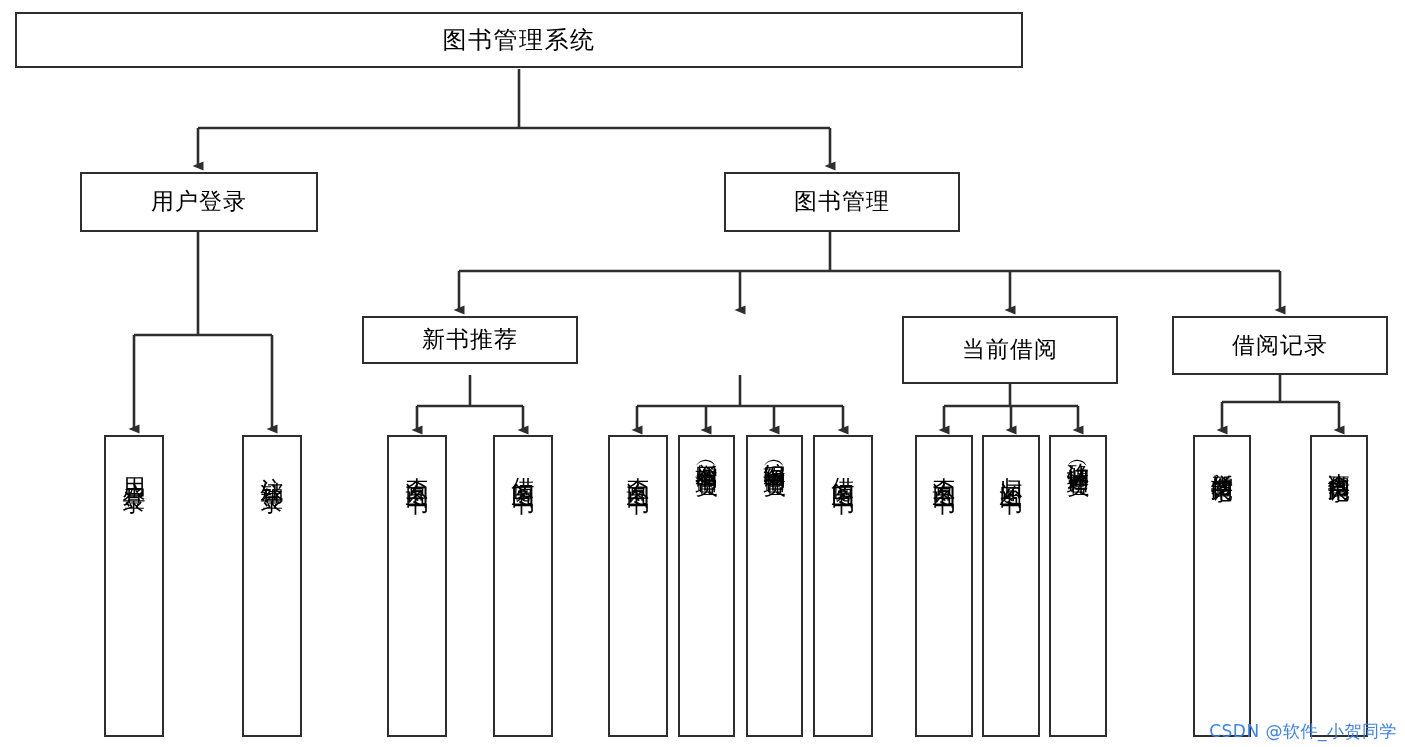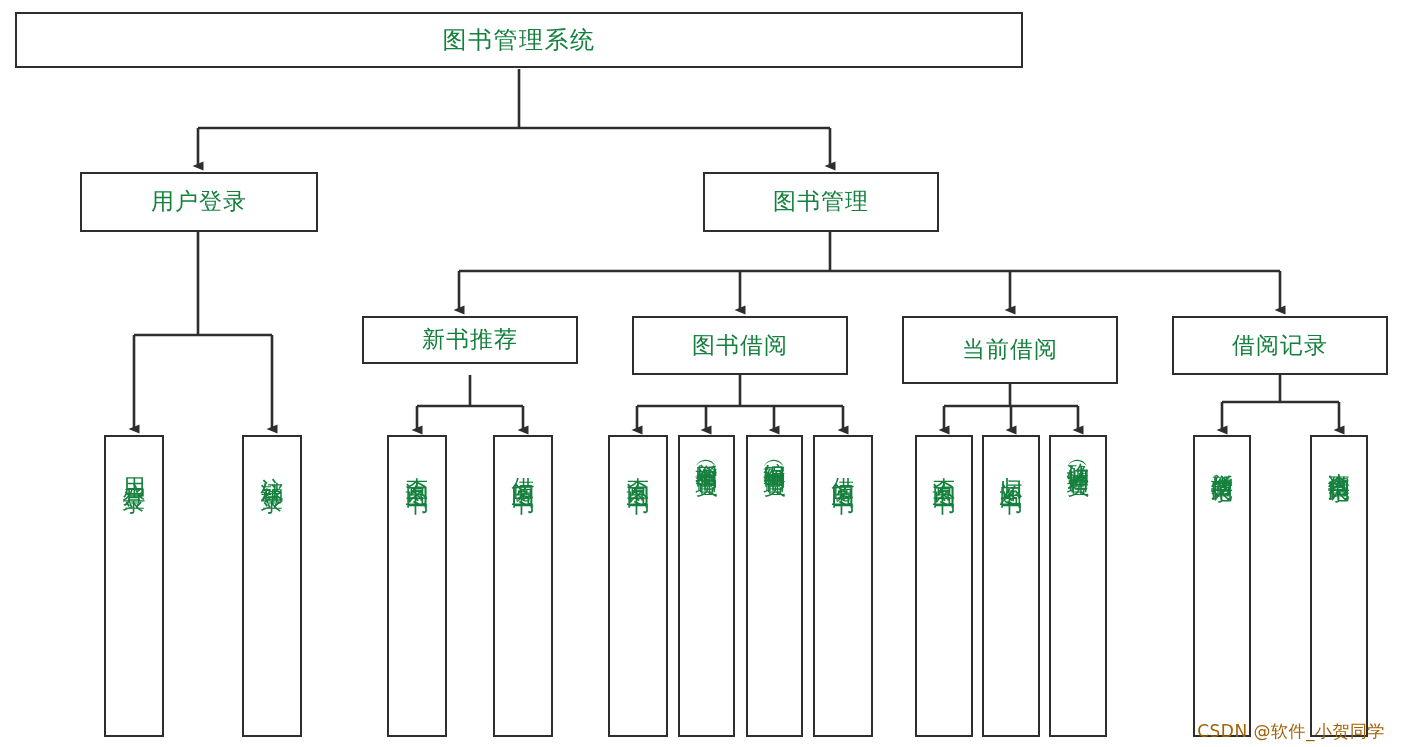--- a/index.html
+++ b/index.html
@@ -26,21 +26,21 @@
     pointer-events: none;
   }
   .node {
     position: absolute;
     box-sizing: border-box;
     border: 2.5px solid #2e2e2e;
     background: #ffffff;
     display: flex;
     align-items: center;
     justify-content: center;
-    color: #15803d;
+    color: #000000;
   }
   .node-label {
     display: block;
     text-align: center;
     line-height: 1.18;
     white-space: nowrap;
   }
   
   .node.horiz .node-label {
     font-size: 23px;
@@ -63,24 +63,24 @@
     letter-spacing: 5px;
     line-height: 1;
     white-space: nowrap;
   }
   .node.vert.tight .node-label {
     letter-spacing: 2px;
     font-size: 22px;
   }
   .watermark {
     position: absolute;
-    right: 20px;
+    right: 8px;
     bottom: 4px;
     font-size: 17px;
-    color: #a16207;
+    color: #3b82f6;
     letter-spacing: 0.5px;
     white-space: nowrap;
     font-family: "DejaVu Sans", "Liberation Sans", sans-serif;
   }
 </style>
 </head>
 <body>
 
 <div id="canvas">
 
@@ -138,31 +138,28 @@
   </svg>
 
   <div class="node horiz root" style="left:15px; top:12px; width:1008px; height:56px;">
     <span class="node-label">图书管理系统</span>
   </div>
 
   <div class="node horiz" style="left:80px; top:172px; width:238px; height:60px;">
     <span class="node-label">用户登录</span>
   </div>
 
-  <div class="node horiz" style="left:703px; top:172px; width:236px; height:60px;">
+  <div class="node horiz" style="left:724px; top:172px; width:236px; height:60px;">
     <span class="node-label">图书管理</span>
   </div>
 
   <div class="node horiz" style="left:362px; top:316px; width:216px; height:48px;">
     <span class="node-label">新书推荐</span>
   </div>
 
-  <div class="node horiz" style="left:632px; top:316px; width:216px; height:59px;">
-    <span class="node-label">图书借阅</span>
-  </div>
 
   <div class="node horiz" style="left:902px; top:316px; width:216px; height:68px;">
     <span class="node-label">当前借阅</span>
   </div>
 
   <div class="node horiz" style="left:1172px; top:316px; width:216px; height:59px;justify-content:center;">
     <span class="node-label">借阅记录</span>
   </div>
 
   <div class="node vert" style="left:104px; top:435px; width:60px; height:302px;">

